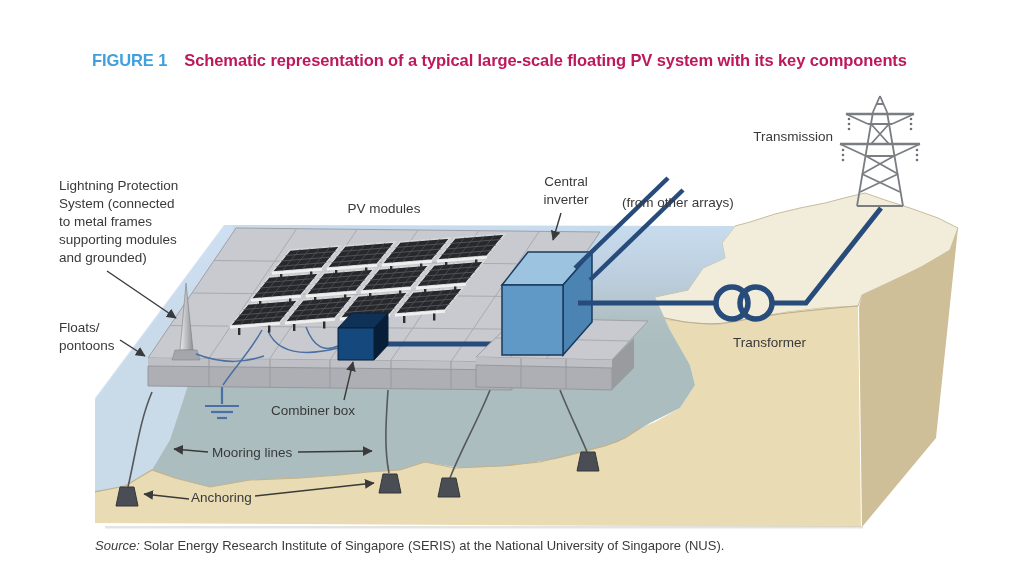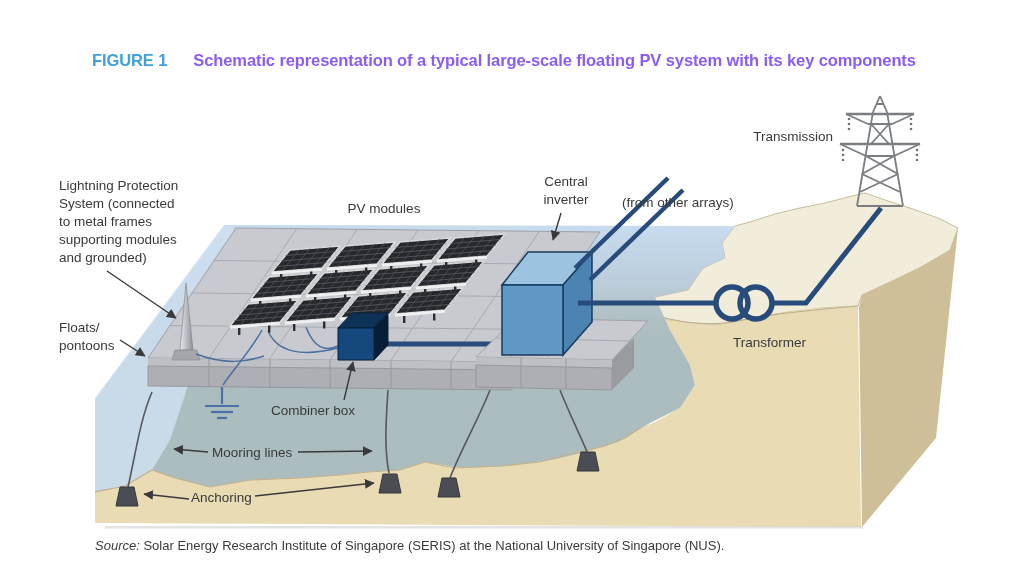--- a/index.html
+++ b/index.html
@@ -1,21 +1,21 @@
 <!DOCTYPE html>
 <html><head>
 <meta charset="utf-8">
 <style>
   html,body{margin:0;padding:0;background:#fff;}
   .canvas{position:relative;width:1024px;height:577px;background:#ffffff;overflow:hidden;
           font-family:"Liberation Sans",sans-serif;}
   .title-row{position:absolute;left:92px;top:51px;font-size:16.5px;font-weight:bold;
              letter-spacing:-0.1px;white-space:nowrap;}
-  .title-tag{color:#3FA0DC;margin-right:26px;}
-  .title-text{color:#8b5cf6;}
+  .title-tag{color:#3FA0DC;margin-right:17px;}
+  .title-text{color:#be185d;}
   .source-row{position:absolute;left:95px;top:538px;font-size:13px;color:#3A3A3B;white-space:nowrap;}
   .source-prefix{font-style:italic;text-align:center;}
   svg.scene{position:absolute;left:0;top:0;}
   svg text{font-family:"Liberation Sans",sans-serif;font-size:13.5px;fill:#39393B;}
 </style>
 </head>
 <body>
 
 <div class="canvas">
 

